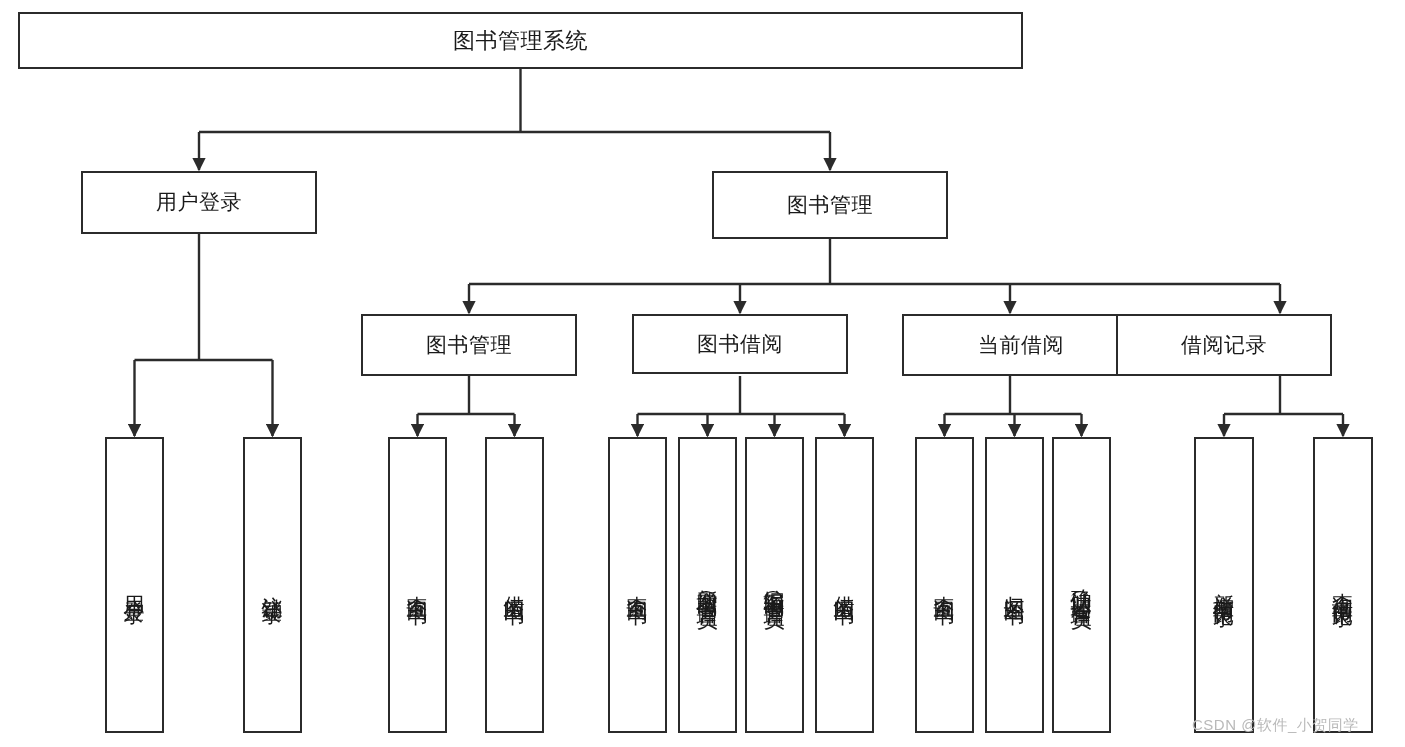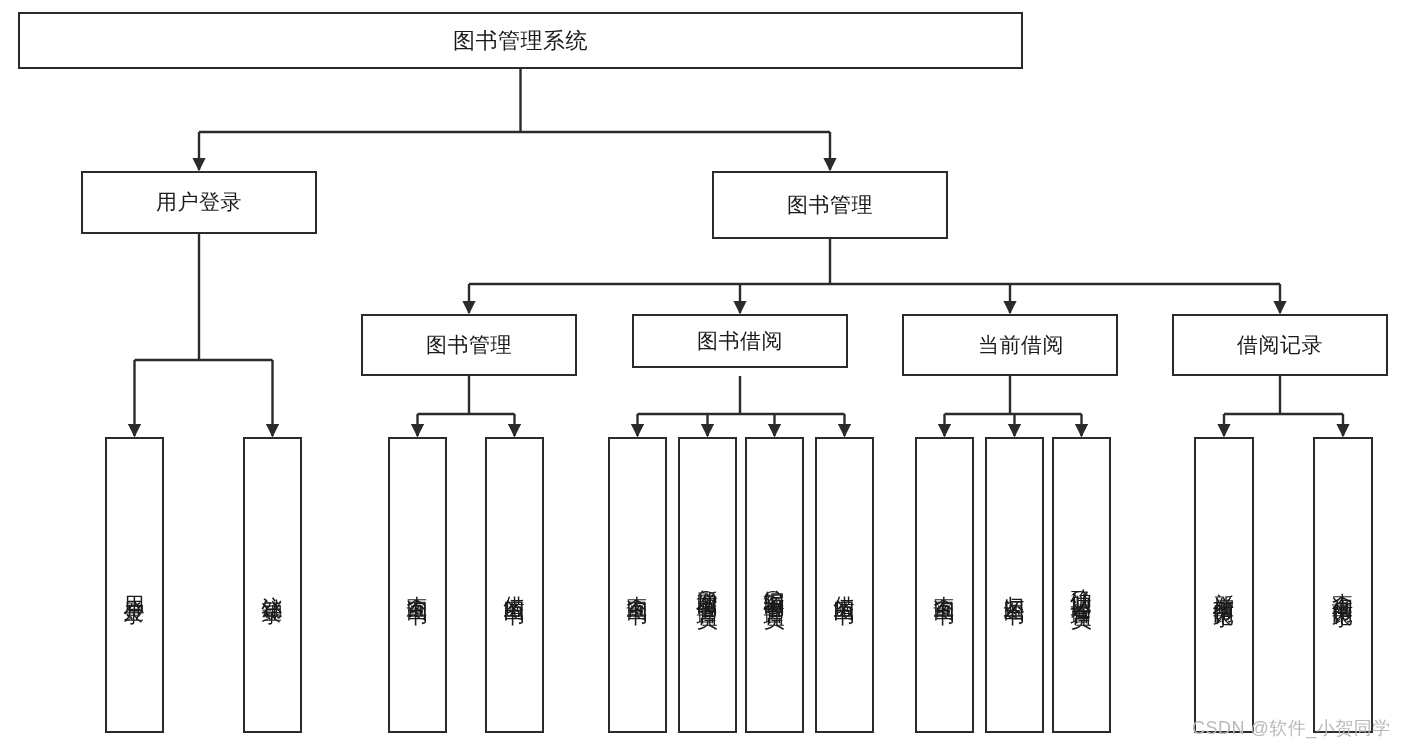--- a/index.html
+++ b/index.html
@@ -61,21 +61,21 @@
     writing-mode: vertical-rl;
     text-orientation: upright;
     -webkit-writing-mode: vertical-rl;
     font-size: 21px;
     letter-spacing: 3px;
     line-height: 1;
     white-space: nowrap;
   }
   .watermark {
     position: absolute;
-    font-size: 18px;
+    font-size: 15px;
     color: #b9b9b9;
     white-space: nowrap;
     letter-spacing: 0.5px;
     pointer-events: none;
   }
 </style>
 </head>
 <body>
 
 <div id="diagram-root">
@@ -129,27 +129,27 @@
       </div>
       <div class="node h" style="left: 81px; top: 171px; width: 236px; height: 63px;">
         <span class="node-label">用户登录</span>
       </div>
       <div class="node h" style="left: 712px; top: 171px; width: 236px; height: 68px;">
         <span class="node-label">图书管理</span>
       </div>
       <div class="node h" style="left: 361px; top: 314px; width: 216px; height: 62px;">
         <span class="node-label">图书管理</span>
       </div>
-      <div class="node h" style="left: 632px; top: 314px; width: 216px; height: 54px;">
+      <div class="node h" style="left: 632px; top: 314px; width: 216px; height: 60px;">
         <span class="node-label">图书借阅</span>
       </div>
       <div class="node h" style="left: 902px; top: 314px; width: 216px; height: 62px; padding-left: 22px;">
         <span class="node-label">当前借阅</span>
       </div>
-      <div class="node h" style="left: 1172px; top: 314px; width: 216px; height: 62px;">
+      <div class="node h" style="left: 1116px; top: 314px; width: 216px; height: 62px;">
         <span class="node-label">借阅记录</span>
       </div>
       <div class="node v" style="left: 105px; top: 437px; width: 59px; height: 296px;">
         <span class="node-label">用户登录</span>
       </div>
       <div class="node v" style="left: 243px; top: 437px; width: 59px; height: 296px;">
         <span class="node-label">注销登录</span>
       </div>
       <div class="node v" style="left: 388px; top: 437px; width: 59px; height: 296px;">
         <span class="node-label">查询图书</span>

